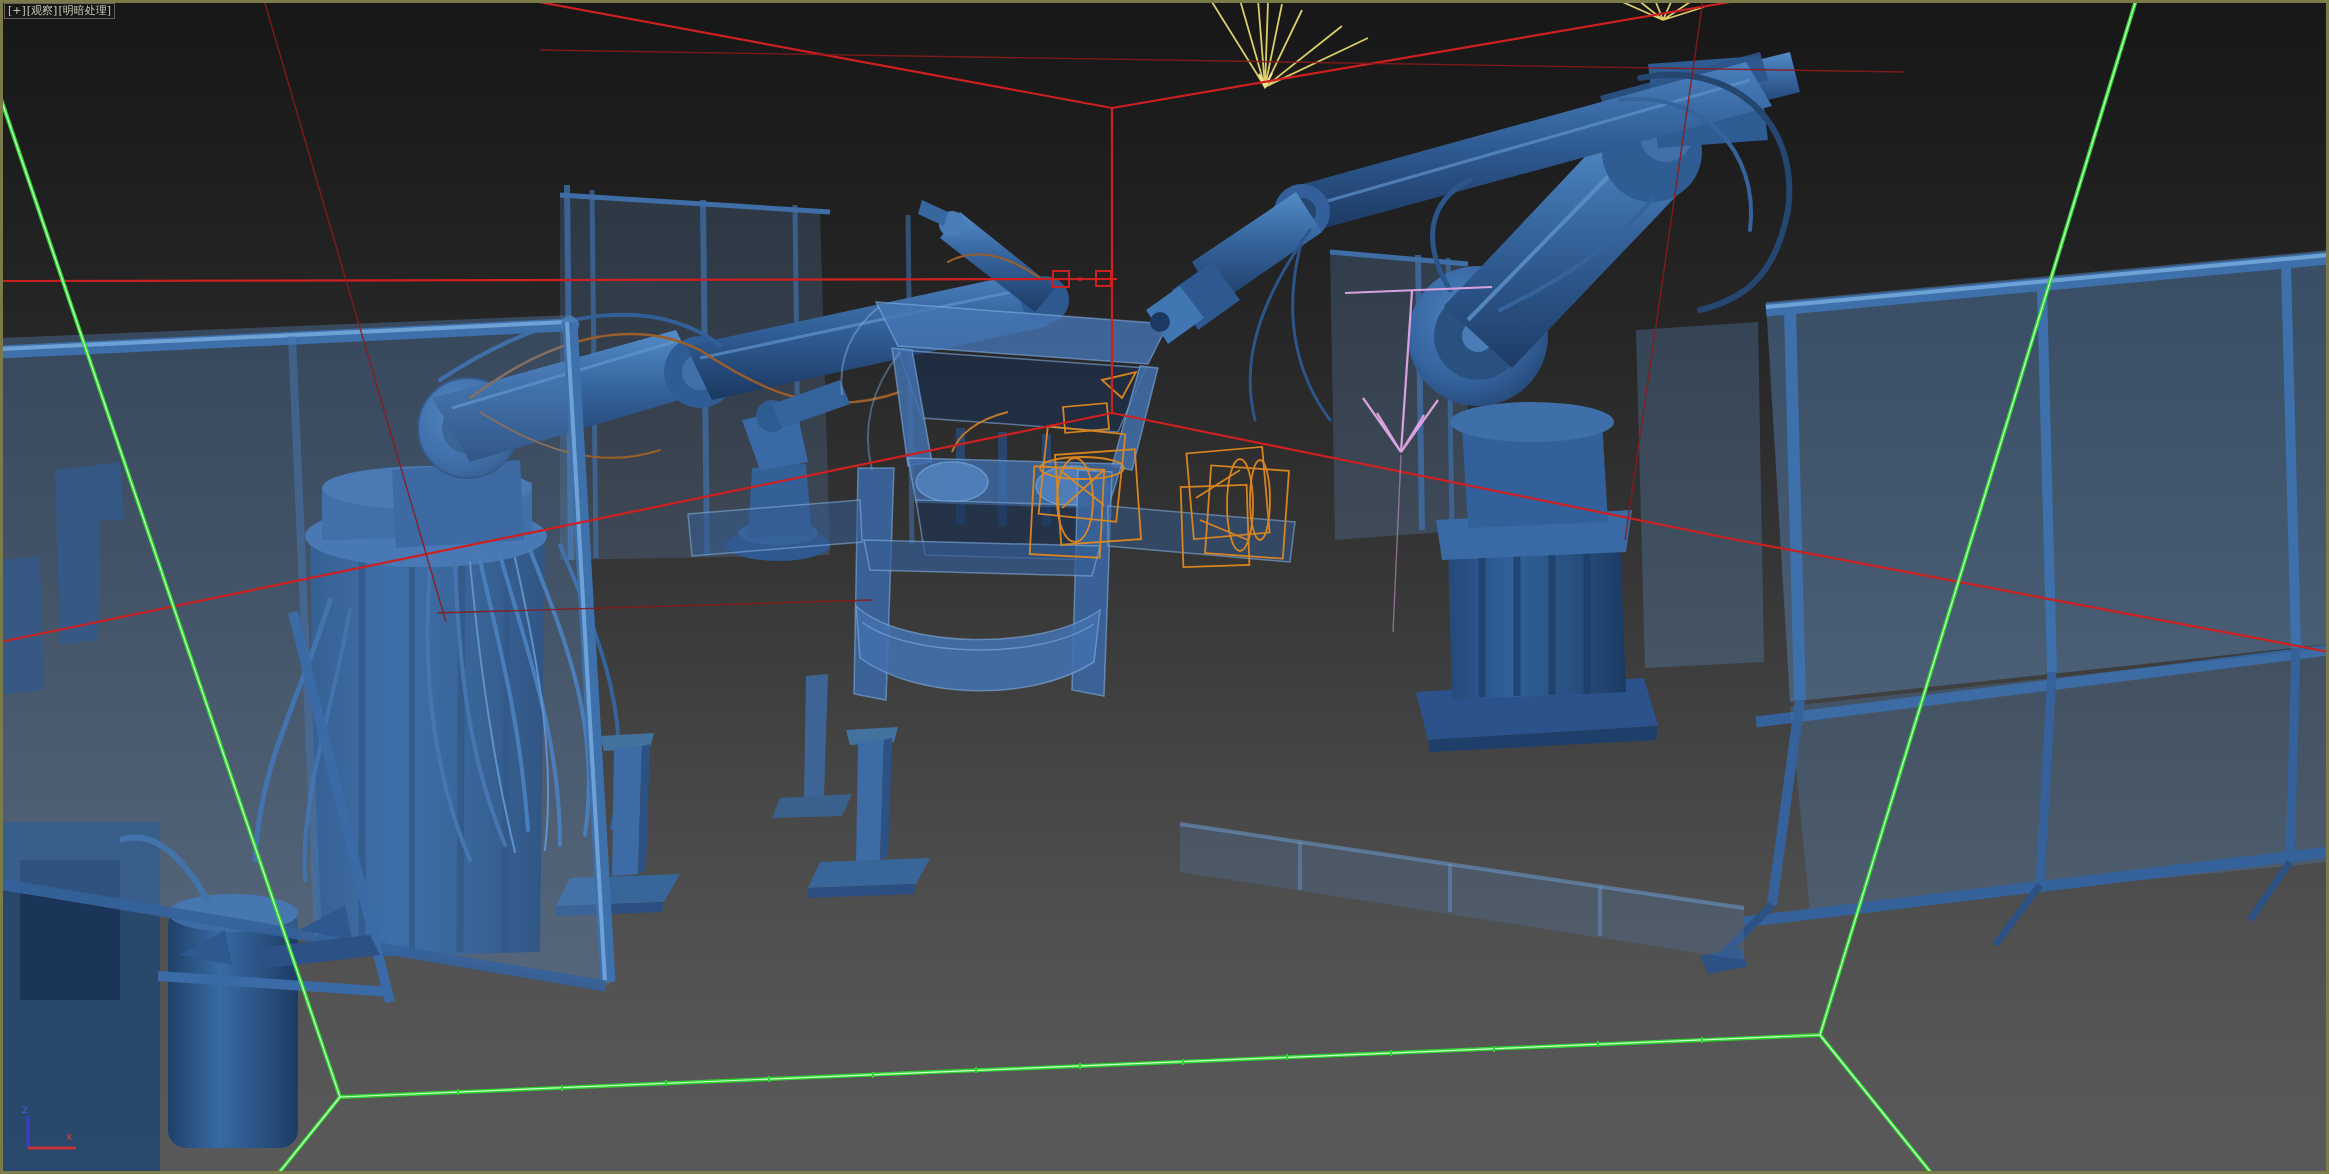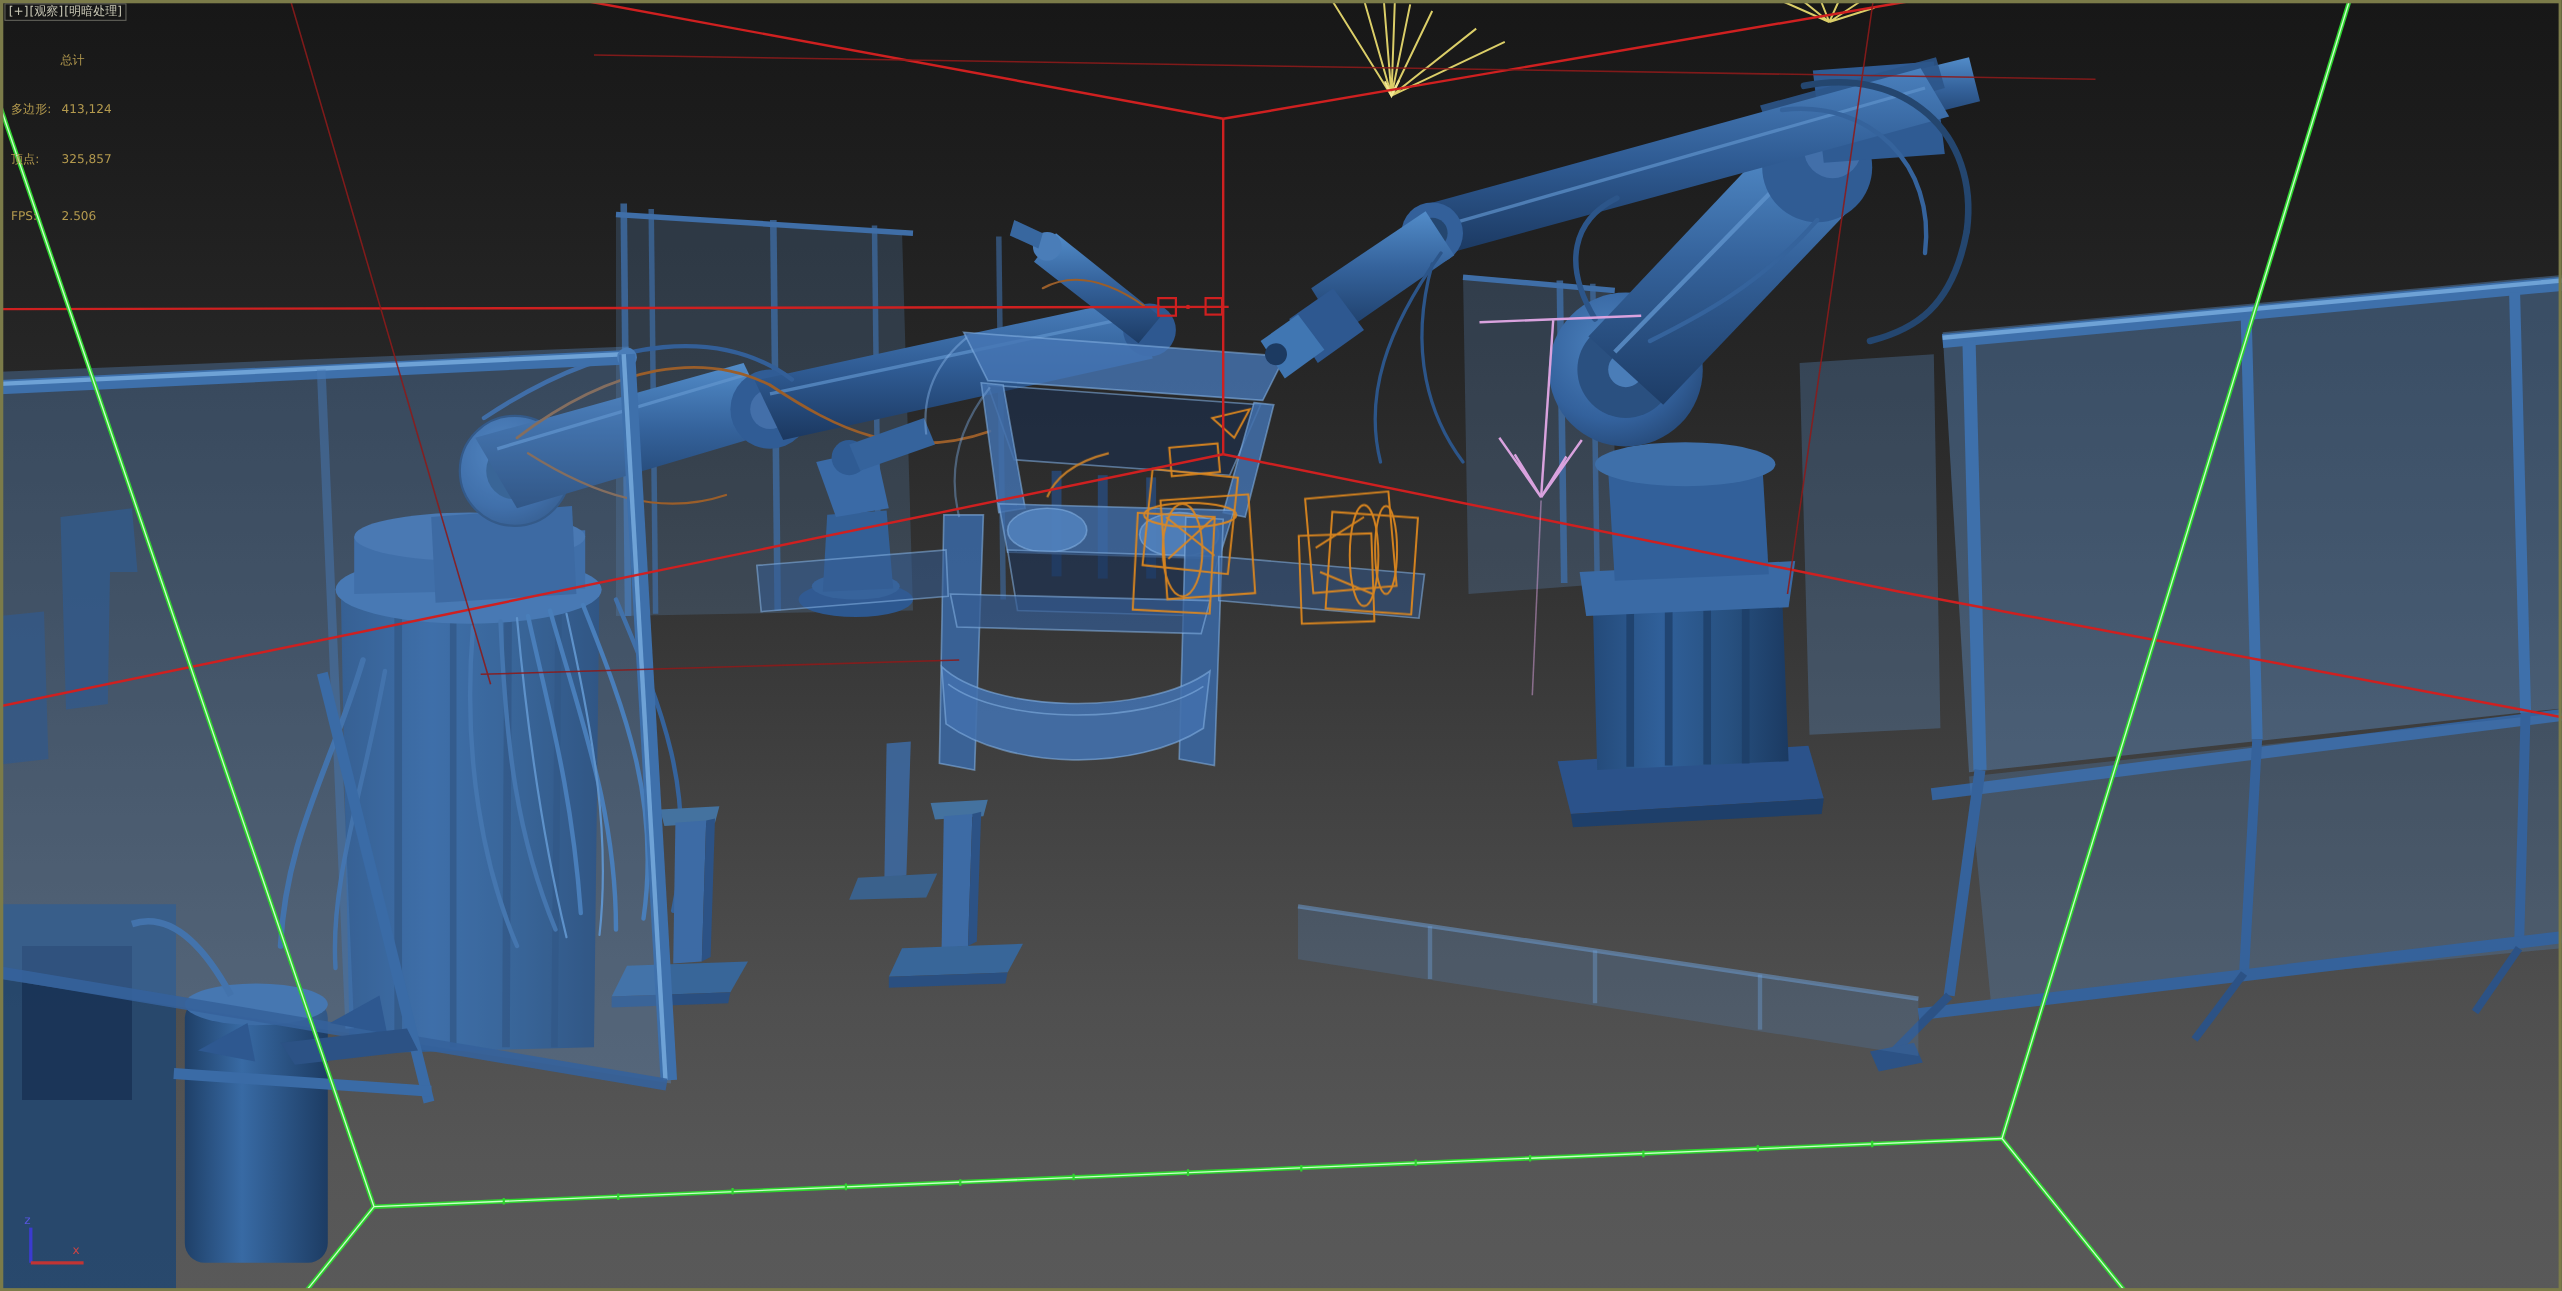--- a/index.html
+++ b/index.html
@@ -343,28 +343,13 @@
 
   <rect x="1.5" y="1.5" width="2326" height="1171" fill="none" stroke="#7b7b49" stroke-width="3"></rect>
 </svg>
 
 <div id="vp-label" class="overlay">
   <span>[+]</span>
   <span>[观察]</span>
   <span>[明暗处理]</span>
 </div>
 
-<div id="stats" class="overlay">
-  <div class="srow stotal">总计</div>
-  <div class="srow">
-    <span class="slabel">多边形:</span>
-    <span>413,124</span>
-  </div>
-  <div class="srow">
-    <span class="slabel">顶点:</span>
-    <span>325,857</span>
-  </div>
-  <div class="srow sfps">
-    <span class="slabel">FPS:</span>
-    <span>2.506</span>
-  </div>
 </div>
-</div>
 
 </body></html>

